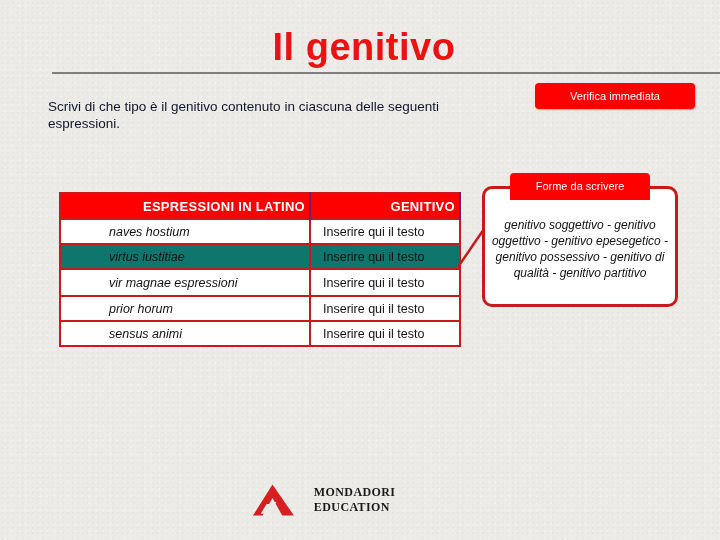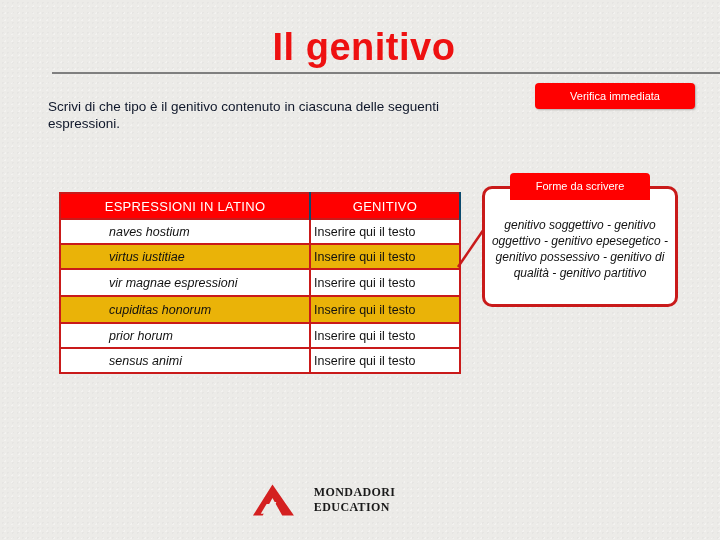--- a/index.html
+++ b/index.html
@@ -30,32 +30,32 @@
       position: absolute; left: 535px; top: 83px; width: 160px; height: 26px;
       background: #ff0000; border-radius: 4px; color: #fff; font-size: 11px;
       text-align: center; line-height: 26px;
       box-shadow: 1px 1px 2px rgba(0,0,0,0.25);
     }
     table.exprs {
       position: absolute; left: 59px; top: 192px; width: 402px;
       border-collapse: collapse; border: 2px solid #c91a1a;
     }
     table.exprs th {
-      background: #ff0000; color: #fff; text-align: center; font-weight: normal;
+      background: #ff0000; color: #fff; text-align: right; font-weight: bold;
       font-size: 13px; height: 24px; padding: 0 4px; letter-spacing: 0.3px;
-      border-right: 2px solid #0c4a6e;
+      border-right: 2px solid #701a75;
     }
     table.exprs td {
       font-size: 12.5px; color: #111; padding: 0 2px 0 2px; height: 23px;
       border: 2px solid #c91a1a;
     }
     table.exprs td.latin { font-style: italic; width: 198px; padding-left: 48px; }
-    table.exprs td.answer { padding-left: 3px; }
+    table.exprs td.answer { padding-left: 12px; }
     table.exprs tr.row-odd td { background: #ffffff; }
-    table.exprs tr.row-even td { background: #eab308; }
+    table.exprs tr.row-even td { background: #0f766e; }
     table.exprs tr.tall td { height: 25px; }
     .connector {
       position: absolute; left: 456px; top: 225px; width: 30px; height: 45px;
     }
     .callout {
       position: absolute; left: 482px; top: 186px; width: 190px; height: 115px;
       background: #fff; border: 3px solid #c91a1a; border-radius: 10px;
     }
     .callout-tab {
       position: absolute; left: 510px; top: 173px; width: 140px; height: 27px;
@@ -100,24 +100,20 @@
       <td class="answer">Inserire qui il testo</td>
     </tr>
     <tr class="row-even">
       <td class="latin">virtus iustitiae</td>
       <td class="answer">Inserire qui il testo</td>
     </tr>
     <tr class="row-odd tall">
       <td class="latin">vir magnae espressioni</td>
       <td class="answer">Inserire qui il testo</td>
     </tr>
-    <tr class="row-even tall">
-      <td class="latin">cupiditas honorum</td>
-      <td class="answer">Inserire qui il testo</td>
-    </tr>
     <tr class="row-odd">
       <td class="latin">prior horum</td>
       <td class="answer">Inserire qui il testo</td>
     </tr>
     <tr class="row-odd">
       <td class="latin">sensus animi</td>
       <td class="answer">Inserire qui il testo</td>
     </tr>
   </tbody>
 </table>

